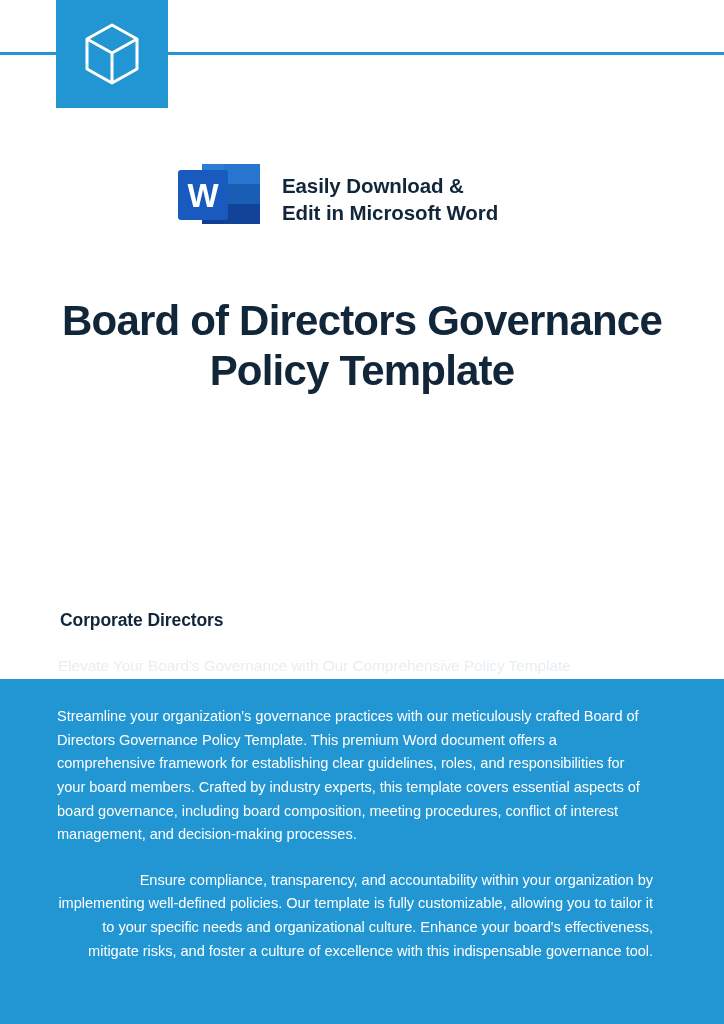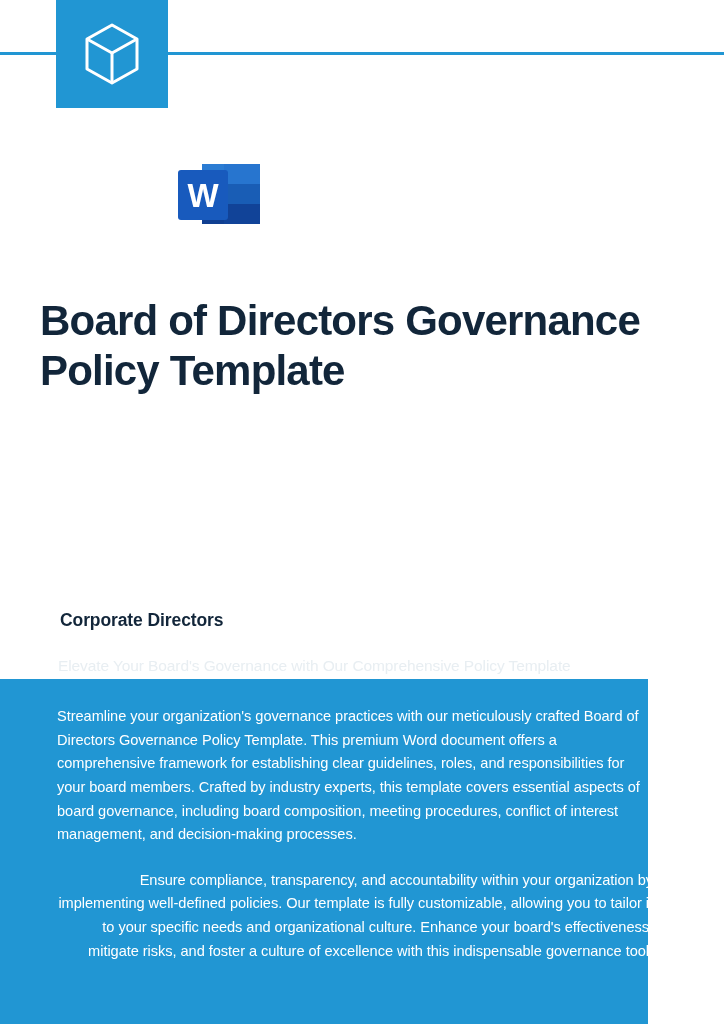--- a/index.html
+++ b/index.html
@@ -58,21 +58,21 @@
     line-height: 1.34;
     letter-spacing: -0.1px;
   }
 
   
   .doc-title {
     position: absolute;
     left: 40px;
     top: 296px;
     width: 644px;
-    text-align: left;
+    text-align: center;
     font-size: 42px;
     line-height: 1.18;
     font-weight: bold;
     color: #12263a;
     letter-spacing: -0.8px;
   }
 
   
   .section-label {
     position: absolute;
@@ -90,24 +90,23 @@
     font-size: 15.5px;
     color: #e8eef2;
     letter-spacing: -0.1px;
   }
 
   
   .blue-panel {
     position: absolute;
     left: 0;
     top: 679px;
-    width: 612px;
+    width: 724px;
     height: 345px;
     background: #2196d3;
-    padding-left: 36px;
   }
   .blue-panel .body-copy {
     position: absolute;
     left: 57px;
     top: 26px;
     width: 596px;
     color: #ffffff;
     font-size: 14.6px;
     line-height: 1.62;
     letter-spacing: -0.05px;
@@ -134,20 +133,24 @@
   <span class="word-icon">
     <svg width="88" height="78" viewBox="0 0 88 78" xmlns="http://www.w3.org/2000/svg">
       <rect x="26" y="4" width="58" height="20" fill="#2b7cd3"></rect>
       <rect x="26" y="24" width="58" height="20" fill="#1a5fb4"></rect>
       <rect x="26" y="44" width="58" height="20" fill="#103f91"></rect>
       <rect x="48" y="4" width="36" height="60" fill="#185abd" opacity="0.18"></rect>
       <rect x="2" y="10" width="50" height="50" rx="3" fill="#185abd"></rect>
       <text x="27" y="47" font-family="Liberation Sans, sans-serif" font-size="33" font-weight="bold" fill="#ffffff" text-anchor="middle">W</text>
     </svg>
   </span>
+  <span class="word-text">
+    <span>Easily Download &amp;</span><br>
+    <span>Edit in Microsoft Word</span>
+  </span>
 </div>
 
 <div class="doc-title">Board of Directors Governance Policy Template</div>
 
 <div class="section-label">Corporate Directors</div>
 
 <div class="section-sub">Elevate Your Board's Governance with Our Comprehensive Policy Template</div>
 
 <div class="blue-panel">
   <div class="body-copy">

